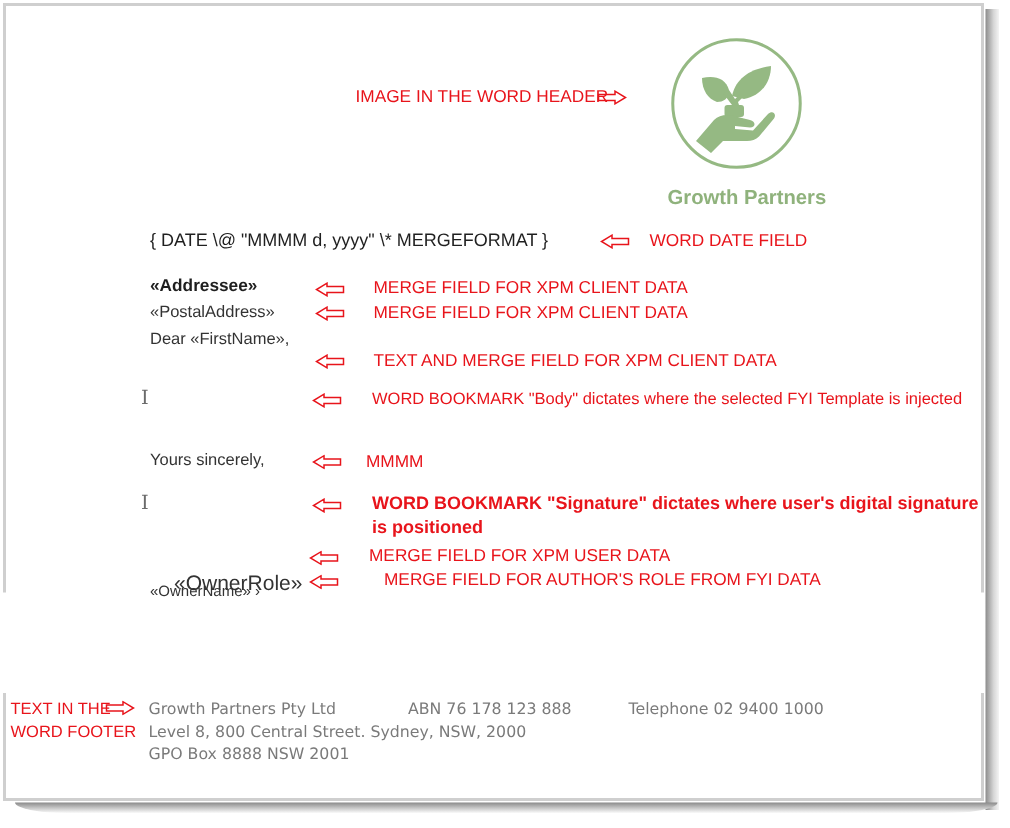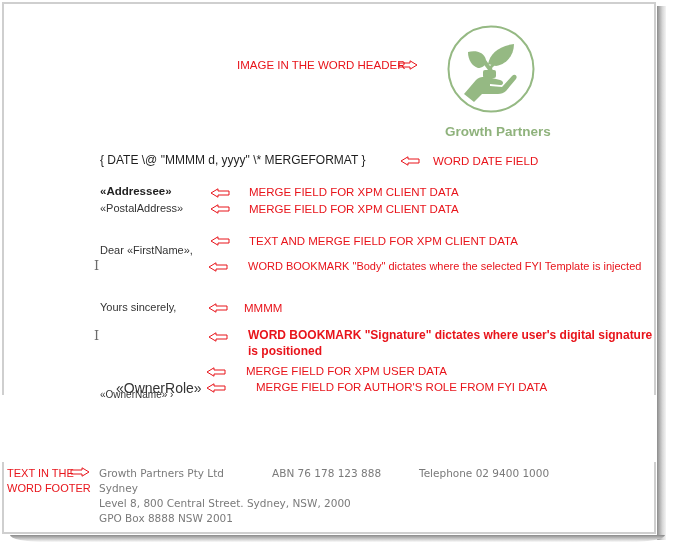--- a/index.html
+++ b/index.html
@@ -76,21 +76,21 @@
   <path d="M19 3 H8 V0.8 L1 5 L8 9.2 V7 H19 Z" fill="none" stroke="#e8141b" stroke-width="1"></path>
 </svg>
 <span class="abs red" style="left:249px;top:186px;">MERGE FIELD FOR XPM CLIENT DATA</span>
 
 <span class="abs doc-small" style="left:100px;top:202px;">«PostalAddress»</span>
 <svg class="arrow" style="left:210px;top:204px;" viewBox="0 0 20 10">
   <path d="M19 3 H8 V0.8 L1 5 L8 9.2 V7 H19 Z" fill="none" stroke="#e8141b" stroke-width="1"></path>
 </svg>
 <span class="abs red" style="left:249px;top:203px;">MERGE FIELD FOR XPM CLIENT DATA</span>
 
-<span class="abs doc-small" style="left:100px;top:244px;">Dear «FirstName»,</span>
+<span class="abs doc-small" style="left:100px;top:220px;">Dear «FirstName»,</span>
 <svg class="arrow" style="left:210px;top:236px;" viewBox="0 0 20 10">
   <path d="M19 3 H8 V0.8 L1 5 L8 9.2 V7 H19 Z" fill="none" stroke="#e8141b" stroke-width="1"></path>
 </svg>
 <span class="abs red" style="left:249px;top:235px;">TEXT AND MERGE FIELD FOR XPM CLIENT DATA</span>
 
 <span class="cursor" style="left:94px;top:258px;">I</span>
 <svg class="arrow" style="left:208px;top:262px;" viewBox="0 0 20 10">
   <path d="M19 3 H8 V0.8 L1 5 L8 9.2 V7 H19 Z" fill="none" stroke="#e8141b" stroke-width="1"></path>
 </svg>
 <span class="abs red" style="left:248px;top:260px;font-size:11px;">WORD BOOKMARK "Body"  dictates where the selected FYI Template is injected</span>
@@ -121,20 +121,19 @@
 <span class="abs red" style="left:256px;top:381px;">MERGE FIELD FOR AUTHOR'S ROLE FROM FYI DATA</span>
 
 <span class="abs red" style="left:7px;top:467px;font-size:11px;">TEXT IN THE</span>
 <span class="abs red" style="left:7px;top:482px;font-size:11px;">WORD FOOTER</span>
 <svg class="arrow" style="left:70px;top:467px;" viewBox="0 0 20 10">
   <path d="M1 3 H12 V0.8 L19 5 L12 9.2 V7 H1 Z" fill="none" stroke="#e8141b" stroke-width="1"></path>
 </svg>
 
 <div class="abs footer-text" style="left:99px;top:466px;">
   <div>Growth Partners Pty Ltd</div>
-  <div>Sydney</div>
   <div>Level 8, 800 Central Street. Sydney, NSW, 2000</div>
   <div>GPO Box 8888 NSW 2001</div>
 </div>
 <span class="abs footer-text" style="left:272px;top:466px;">ABN 76 178 123 888</span>
 <div class="abs footer-text" style="left:419px;top:466px;">
   <div>Telephone 02 9400 1000</div>
 </div>
 
 </body></html>

